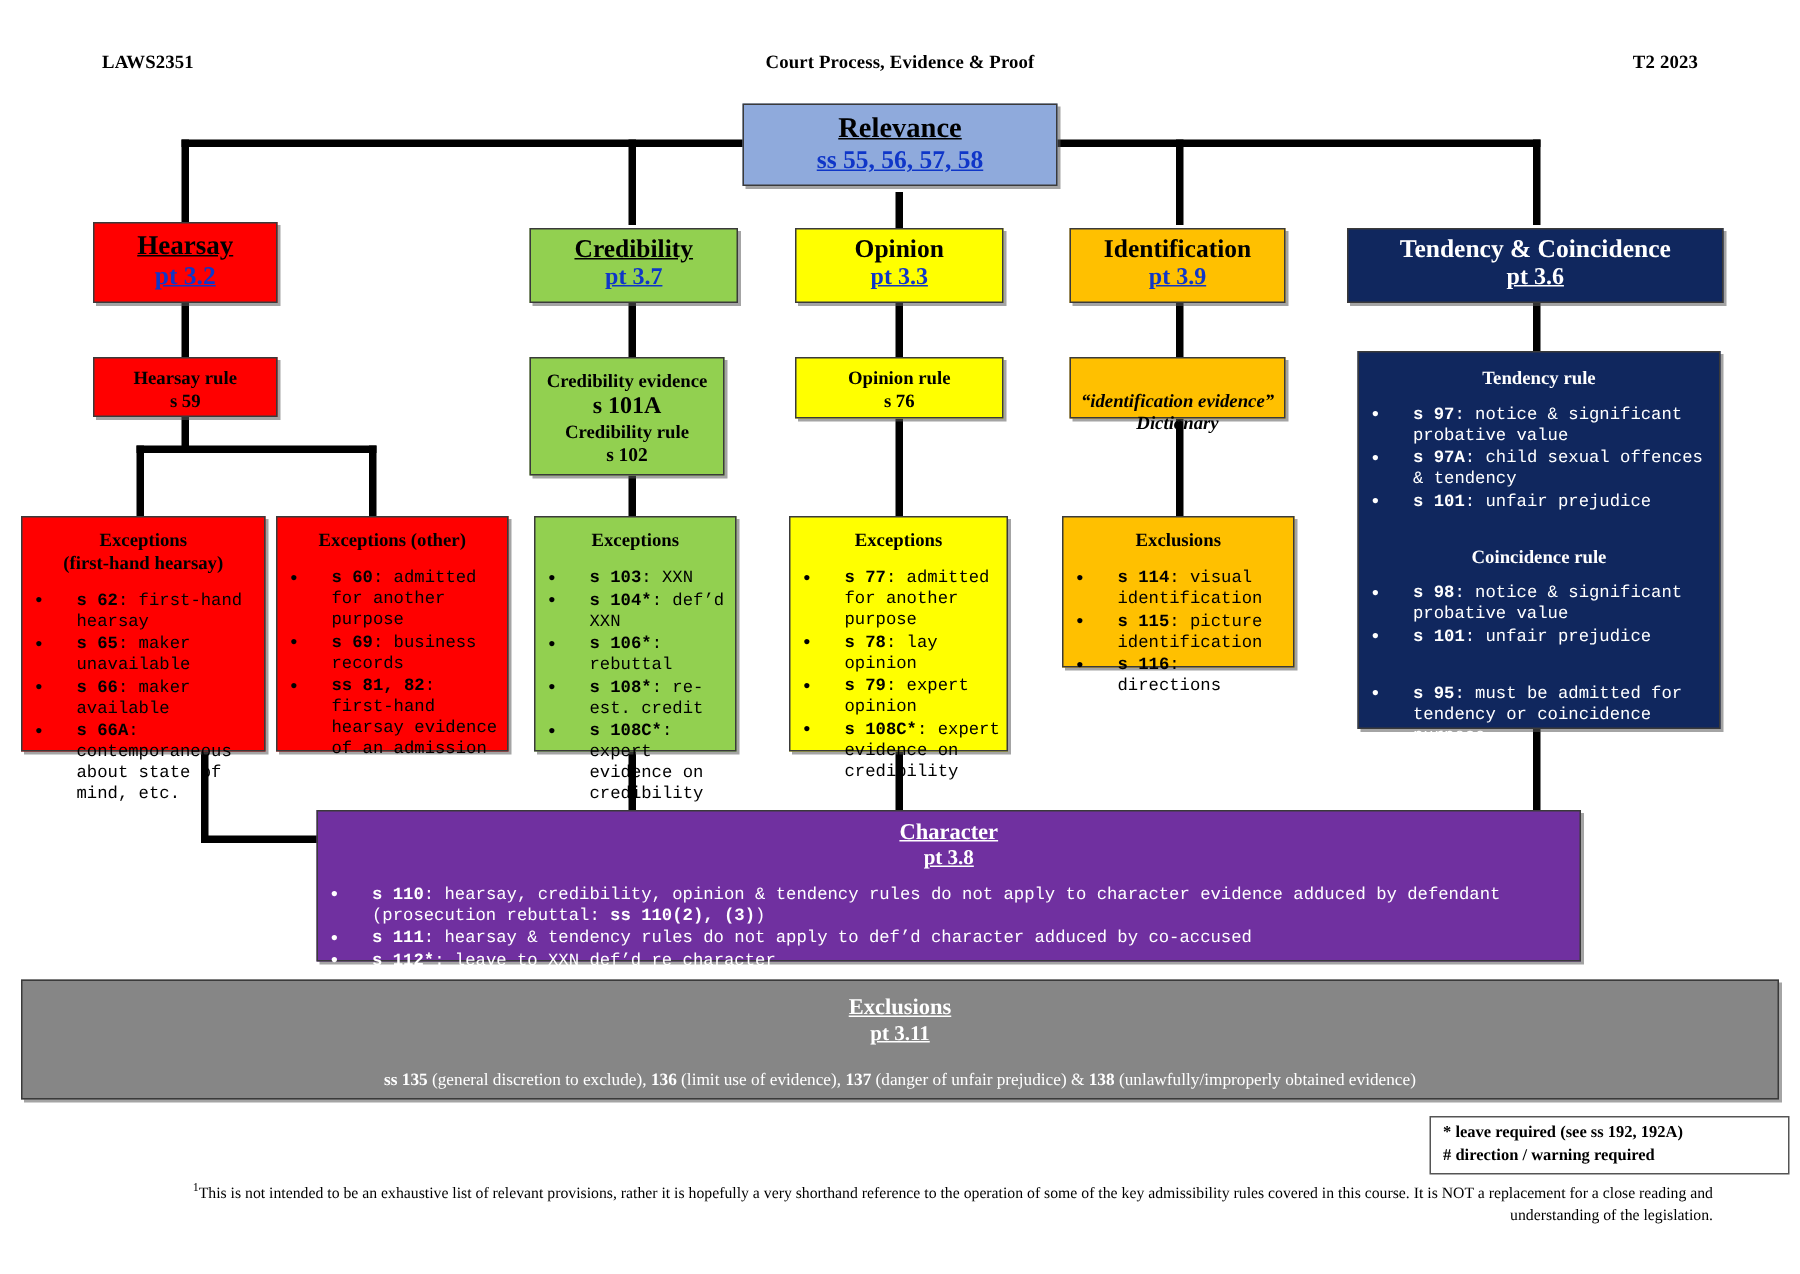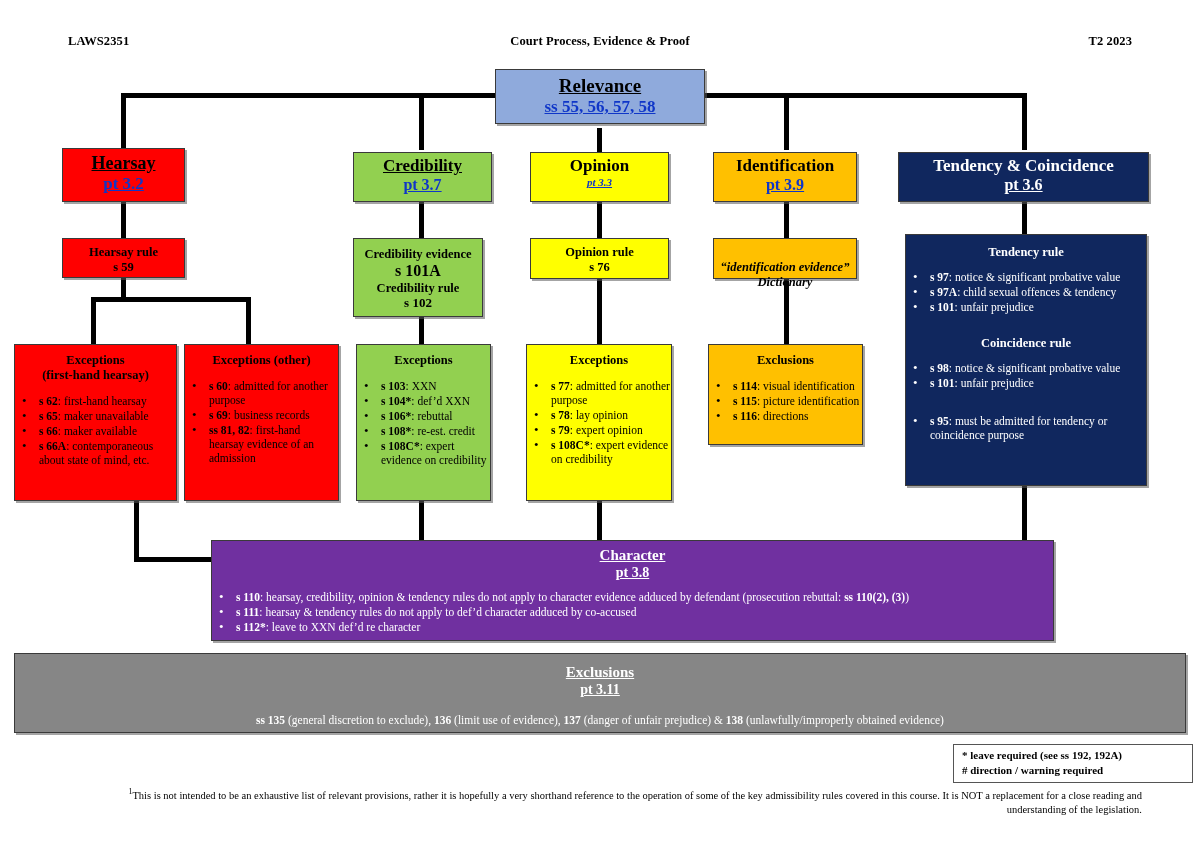--- a/index.html
+++ b/index.html
@@ -49,24 +49,25 @@
   .c-tend{background:#10275E;}
   .c-char{background:#7030A0;}
   .c-excl{background:#868686;}
 
   
   ul.bl{
     list-style:none;margin:0;padding:0;
   }
   ul.bl li{
     position:relative;
-    padding-left:24px;
+    padding-left:36px;
     margin:0 0 1px 0;
     line-height:1.22;
     font-size:11.5px;
+    font-family:Liberation Mono, monospace;
   }
   ul.bl li:before{
     content:"\2022";
     position:absolute;left:7px;top:-1px;font-size:13px;line-height:1.25;
   }
   ul.bl li b{font-weight:bold;}
 
   
   .legend{
     position:absolute;border:1px solid #555;background:#fff;
@@ -172,21 +173,21 @@
       <li><b>s 103</b><span>: XXN</span></li>
       <li><b>s 104*</b><span>: def’d XXN</span></li>
       <li><b>s 106*</b><span>: rebuttal</span></li>
       <li><b>s 108*</b><span>: re-est. credit</span></li>
       <li><b>s 108C*</b><span>: expert evidence on credibility</span></li>
     </ul>
   </div>
 
   <div class="box c-opinion" style="left:530px;top:152px;width:139px;height:50px;padding-top:3px;">
     <div class="ttl" style="font-size:17px;">Opinion</div>
-    <div class="sub u blue" style="font-size:11px;font-style:italic;">pt 3.3</div>
+    <div class="sub u blue" style="font-size:16px;">pt 3.3</div>
   </div>
 
   <div class="box c-opinion" style="left:530px;top:238px;width:139px;height:41px;padding-top:6px;">
     <div class="ttl" style="font-size:12.5px;">Opinion rule</div>
     <div class="ttl" style="font-size:12.5px;">s 76</div>
   </div>
 
   <div class="box c-opinion" style="left:526px;top:344px;width:146px;height:157px;padding-top:8px;">
     <div class="ttl" style="font-size:12.5px;margin-bottom:11px;">Exceptions</div>
     <ul class="bl">

